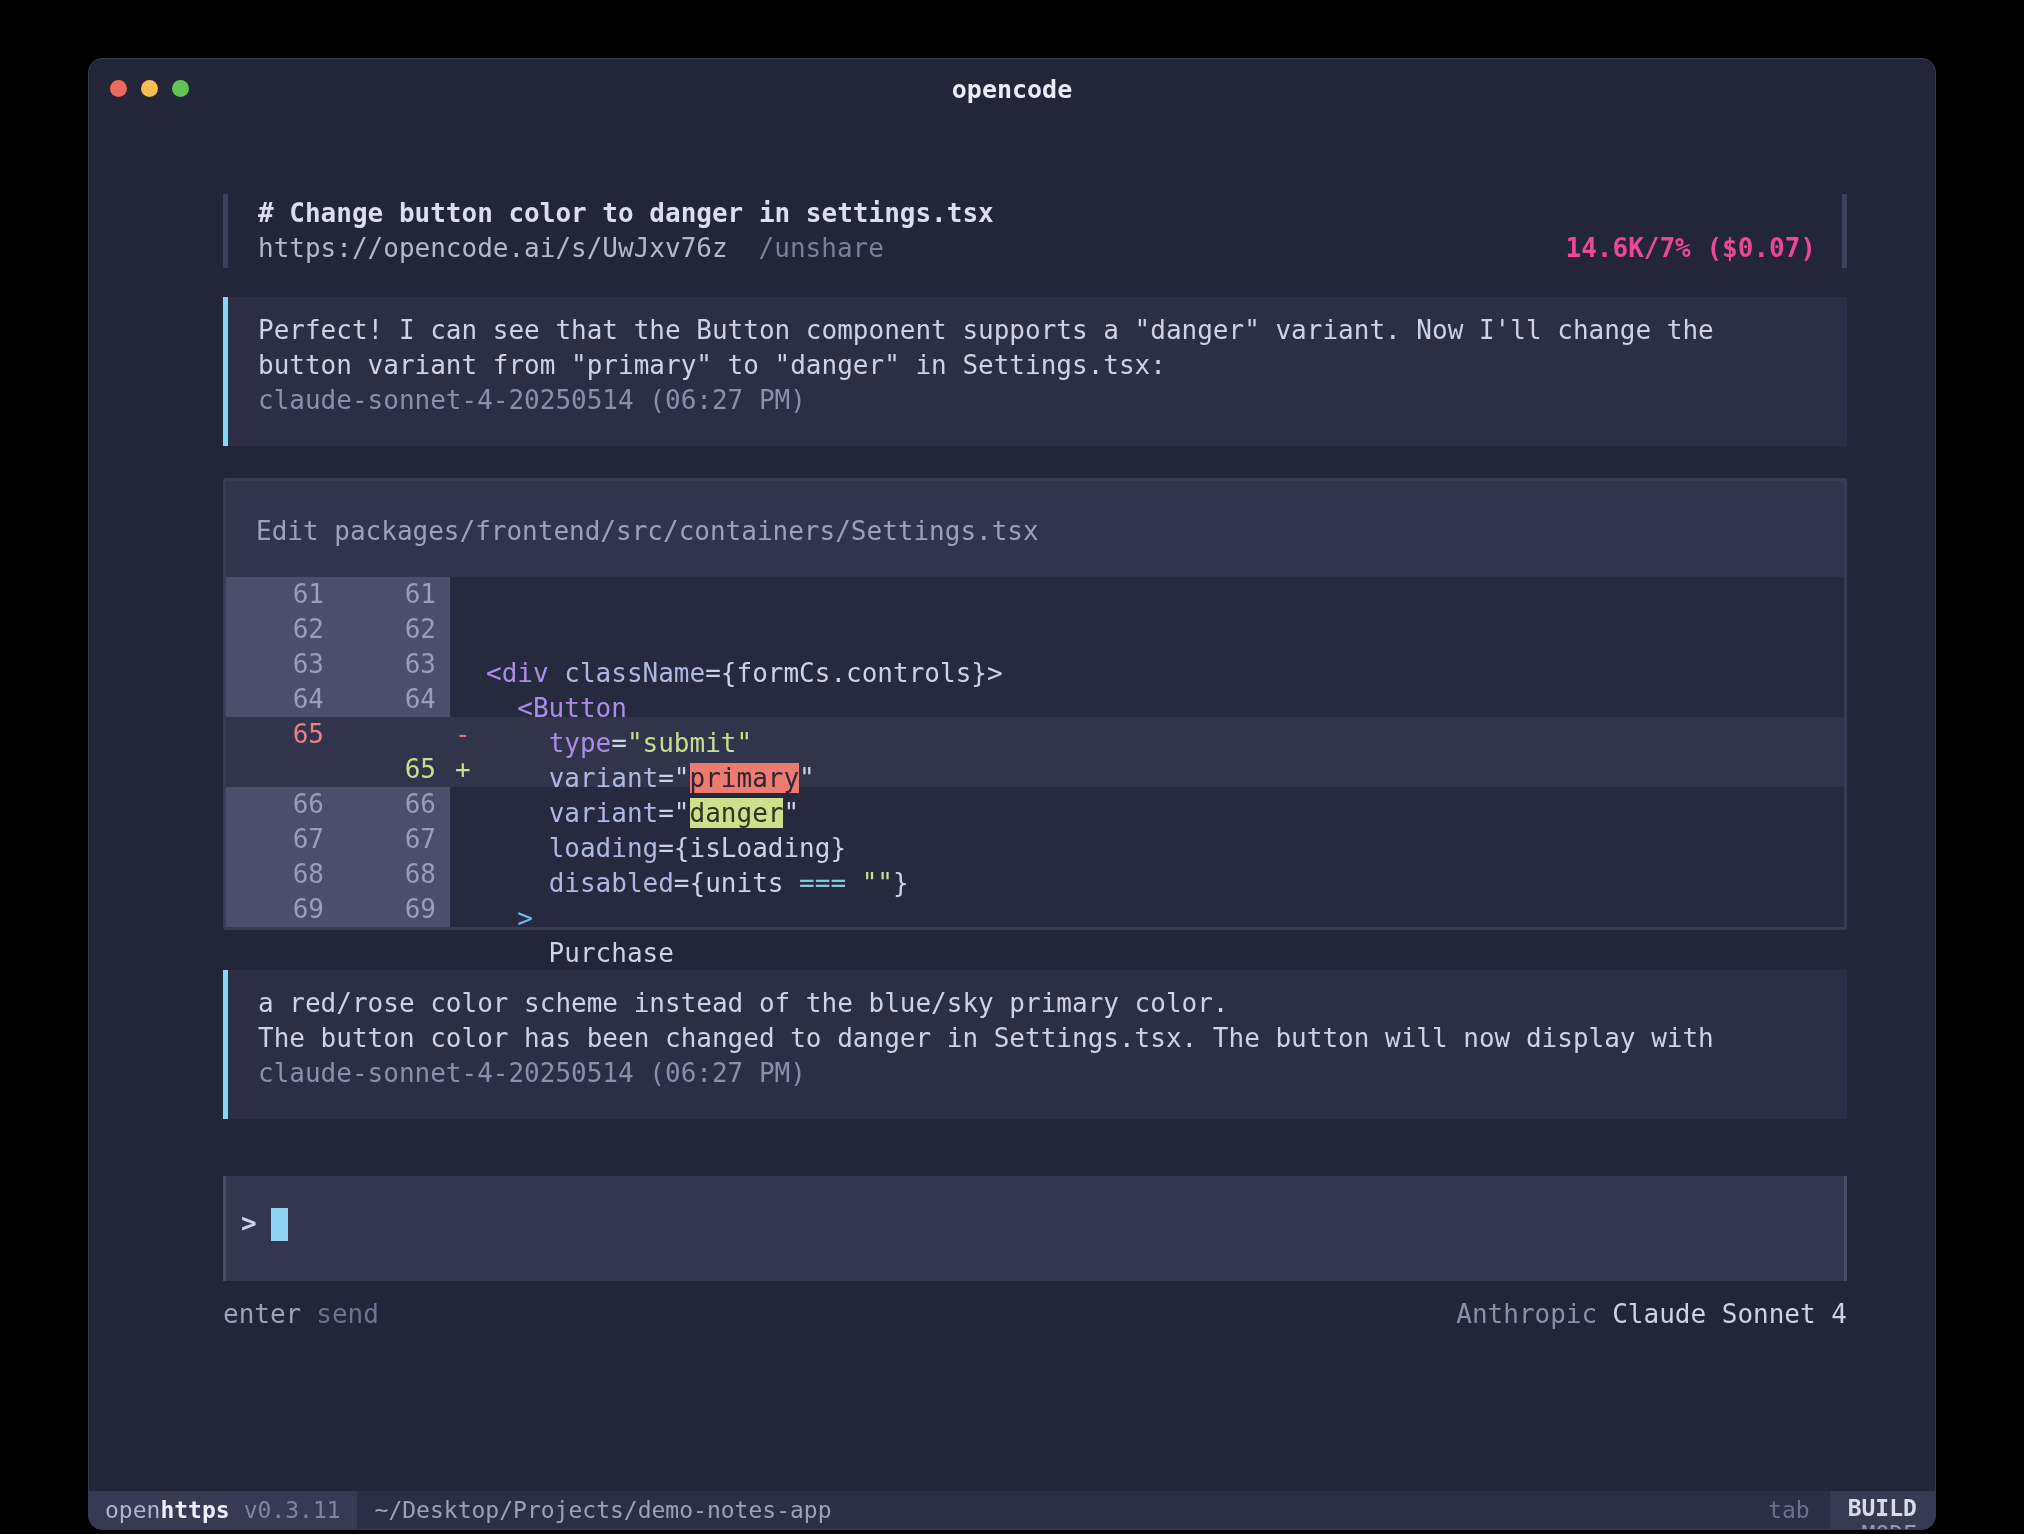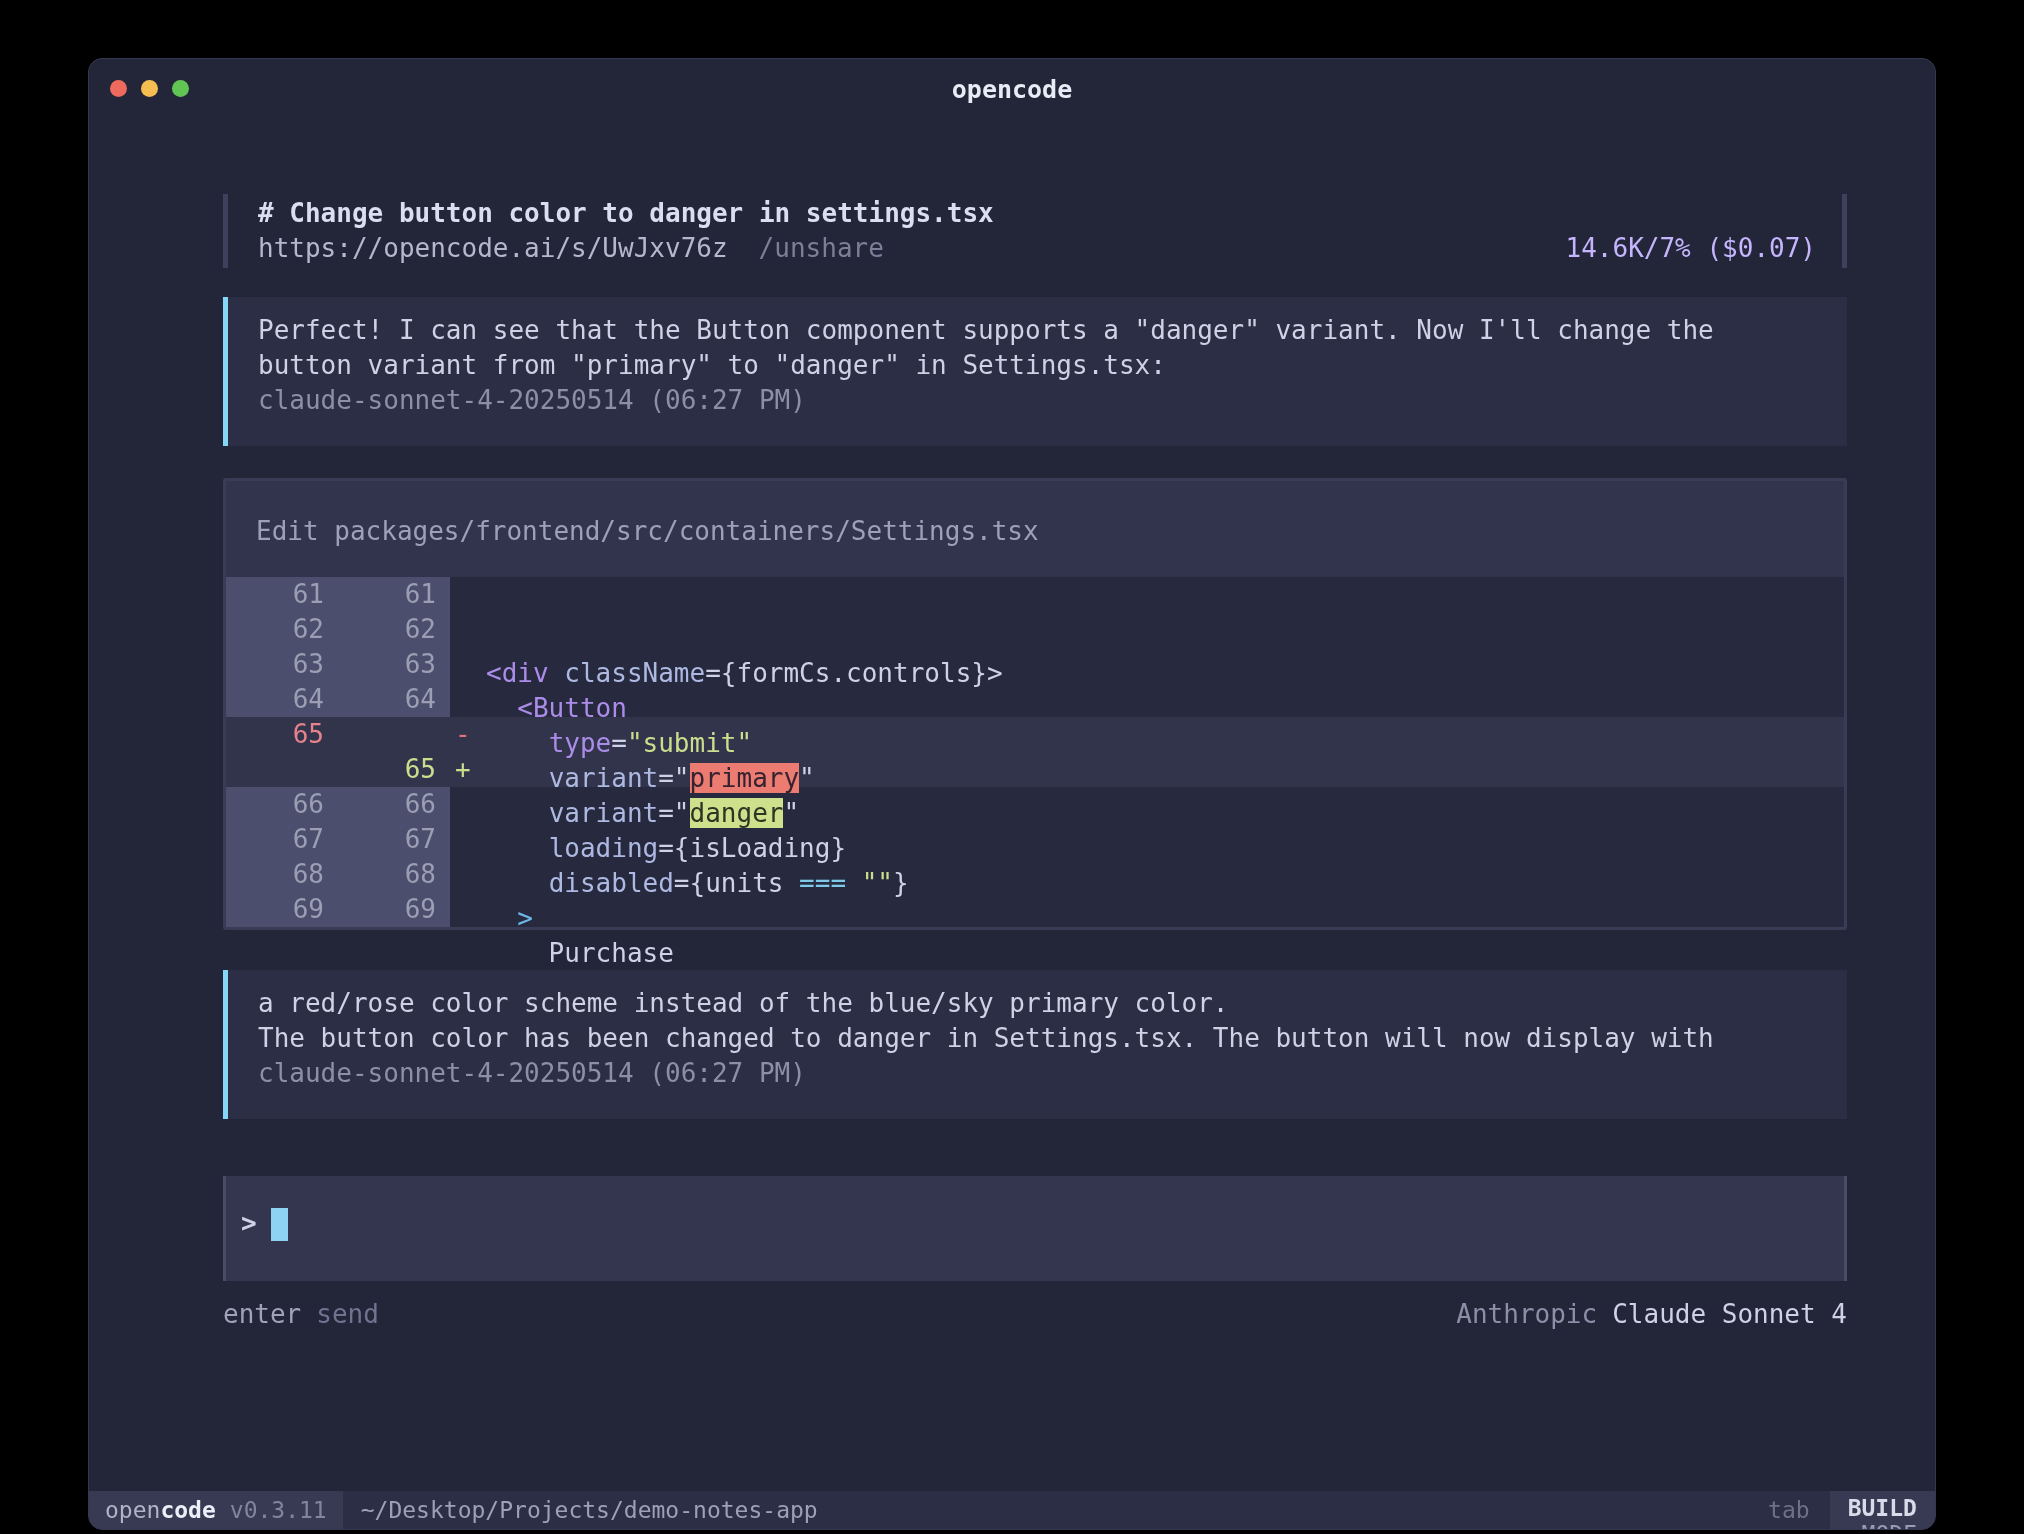--- a/index.html
+++ b/index.html
@@ -20,21 +20,21 @@
   
   .main { flex:1; padding-left:134px; padding-right:88px; overflow:hidden; }
 
   
   .share-header { margin-top:73px; border-left:5px solid #3e405c; border-right:5px solid #3e405c;
     padding:2px 26px 2px 30px; font-size:26px; line-height:35px; }
   .sh-title { font-weight:bold; color:#dadeef; }
   .sh-row { display:flex; align-items:baseline; color:#b4b8cc; }
   .sh-url { color:#b4b8cc; }
   .sh-unshare { color:#7b7f98; margin-left:31px; }
-  .sh-stats { margin-left:auto; color:#c4b5fd; }
+  .sh-stats { margin-left:auto; color:#ec4899;font-weight:bold; }
 
   
   .message { background:#2c2e45; border-left:5px solid #85d8f5; padding:16px 26px 28px 30px;
     font-size:26px; line-height:35px; }
   .msg-1 { margin-top:29px; }
   .msg-2 { margin-top:40px; }
   .msg-line { color:#ced2e6; white-space:pre; }
   .msg-meta { color:#8b8fa7; }
 
   
@@ -202,21 +202,21 @@
       </div>
       <div class="hints-right">
         <span class="hint-provider">Anthropic</span><span class="hint-model">Claude Sonnet 4</span>
       </div>
     </div>
   </div>
 
   <div class="statusbar">
     <div class="sb-seg sb-app">
       <span>open</span>
-        <b>code</b>
+        <b>https</b>
         <span class="sb-ver">v0.3.11</span>
     </div>
     <div class="sb-seg sb-path">~/Desktop/Projects/demo-notes-app</div>
     <div class="sb-seg sb-tab">tab</div>
     <div class="sb-seg sb-mode">
       <b>BUILD</b>
         <span>MODE</span>
     </div>
   </div>
 </div>

